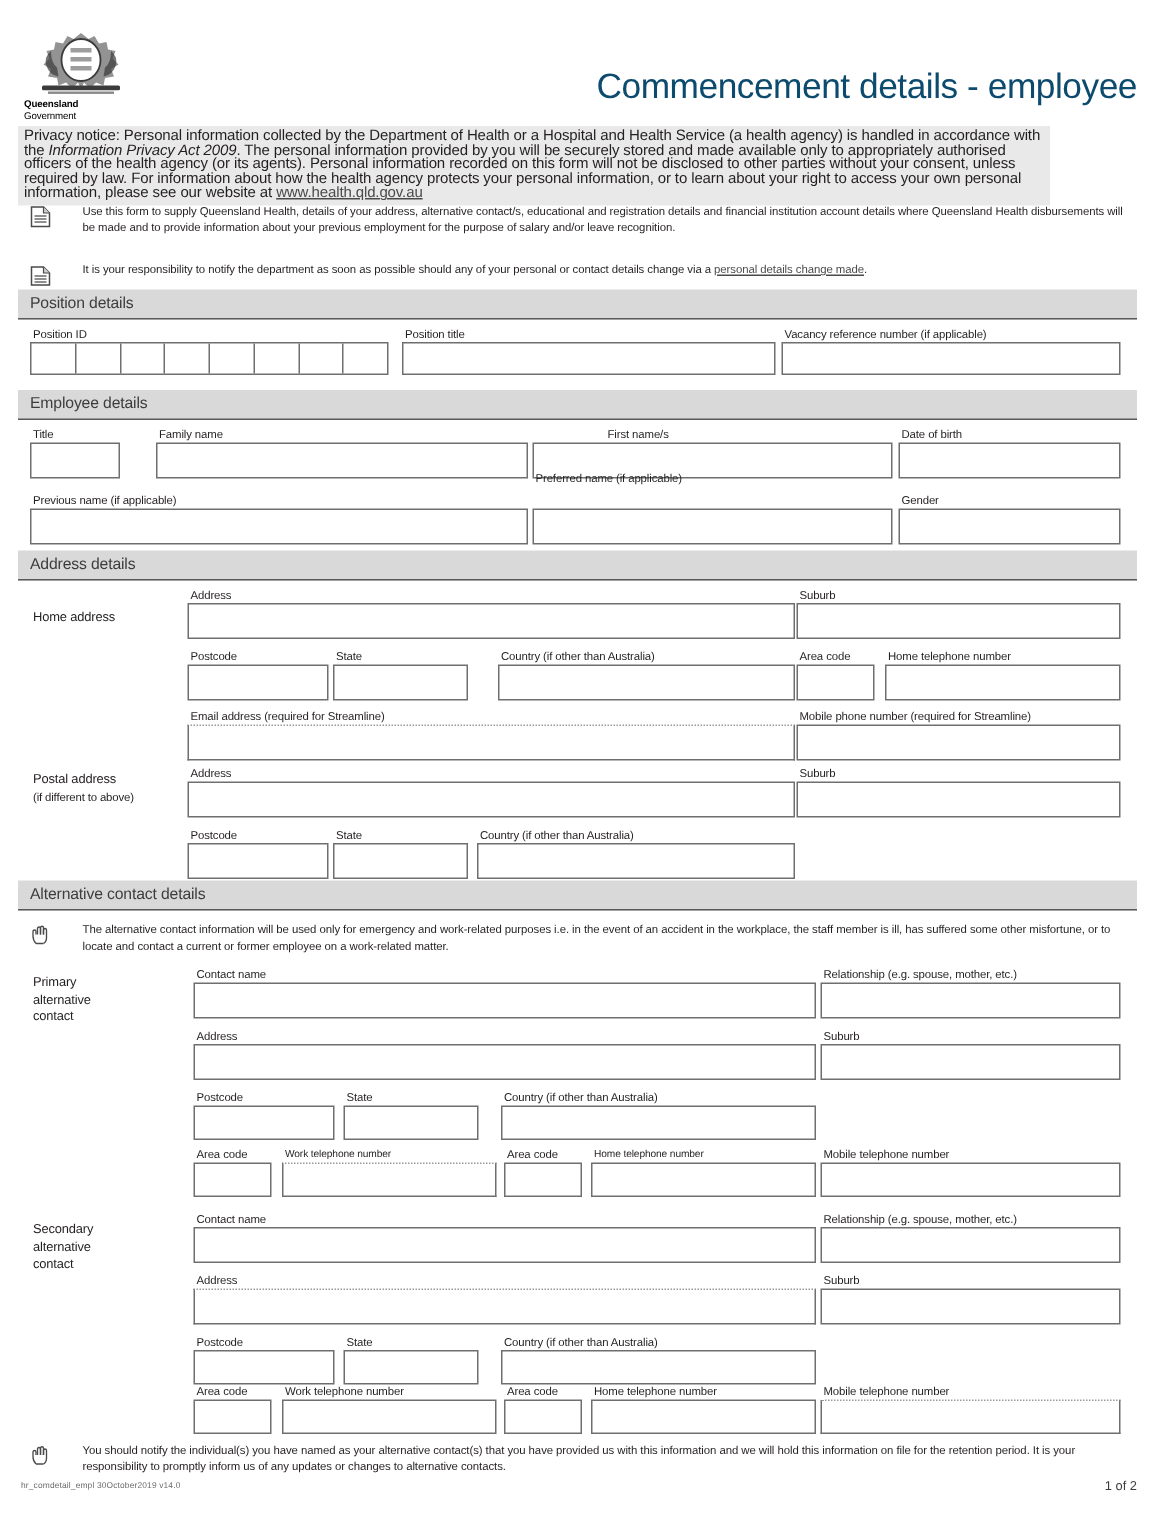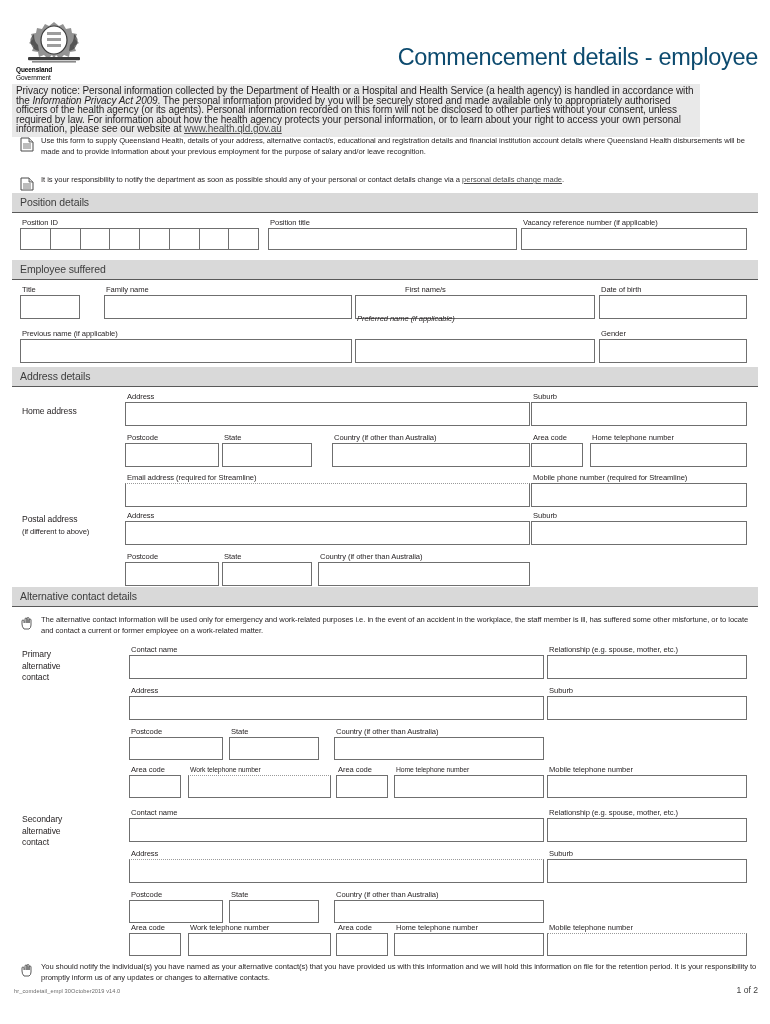--- a/index.html
+++ b/index.html
@@ -33,21 +33,21 @@
     padding:2px 4px 3px 4px;
     font-size:10px; line-height:9.6px; color:#231f20;
     letter-spacing:-0.08px;
   }
   .privacy i { font-style:italic; }
   .privacy a, .lnk { color:#4a4a4a; text-decoration:underline; }
 
   
   .note { position:absolute; left:20px; width:738px; font-size:7.6px; line-height:10.5px; letter-spacing:-0.05px; }
   .note .ico { position:absolute; left:0px; top:1px; width:14px; height:15px; }
-  .note .txt { display:block; margin-left:21px; }
+  .note .txt { display:block; margin-left:35px; }
 
   
   .secbar {
     position:absolute; left:12px; width:746px; height:20px;
     background:#d9d9d9;
     border-bottom:1.6px solid #595959;
   }
   .secbar span {
     position:absolute; left:8px; top:3px;
     font-size:10.5px; color:#3d3d3d; letter-spacing:-0.1px;
@@ -144,39 +144,39 @@
     <div></div>
   </div>
 
   <div class="fl" style="left:270px; top:218px;">Position title</div>
   <div class="fb" style="left:268px; top:228px; width:249px; height:22px;"></div>
 
   <div class="fl" style="left:523px; top:218px;">Vacancy reference number (if applicable)</div>
   <div class="fb" style="left:521px; top:228px; width:226px; height:22px;"></div>
 
   <div class="secbar" style="top:260px;">
-    <span>Employee suffered</span>
+    <span>Employee details</span>
   </div>
 
   <div class="fl" style="left:22px; top:285px;">Title</div>
   <div class="fb" style="left:20px; top:295px; width:60px; height:24px;"></div>
 
   <div class="fl" style="left:106px; top:285px;">Family name</div>
   <div class="fb" style="left:104px; top:295px; width:248px; height:24px;"></div>
 
   <div class="fl" style="left:357px; top:285px;padding-left:48px;">First name/s</div>
   <div class="fb" style="left:355px; top:295px; width:240px; height:24px;"></div>
 
   <div class="fl" style="left:601px; top:285px;">Date of birth</div>
   <div class="fb" style="left:599px; top:295px; width:148px; height:24px;"></div>
 
   <div class="fl" style="left:22px; top:329px;">Previous name (if applicable)</div>
   <div class="fb" style="left:20px; top:339px; width:332px; height:24px;"></div>
 
-  <div class="fl" style="left:357px; top:314px;font-style:italic;">Preferred name (if applicable)</div>
+  <div class="fl" style="left:357px; top:314px;">Preferred name (if applicable)</div>
   <div class="fb" style="left:355px; top:339px; width:240px; height:24px;"></div>
 
   <div class="fl" style="left:601px; top:329px;">Gender</div>
   <div class="fb" style="left:599px; top:339px; width:148px; height:24px;"></div>
 
   <div class="secbar" style="top:367px;">
     <span>Address details</span>
   </div>
 
   <div class="rowlbl" style="left:22px; top:406px;">Home address</div>

